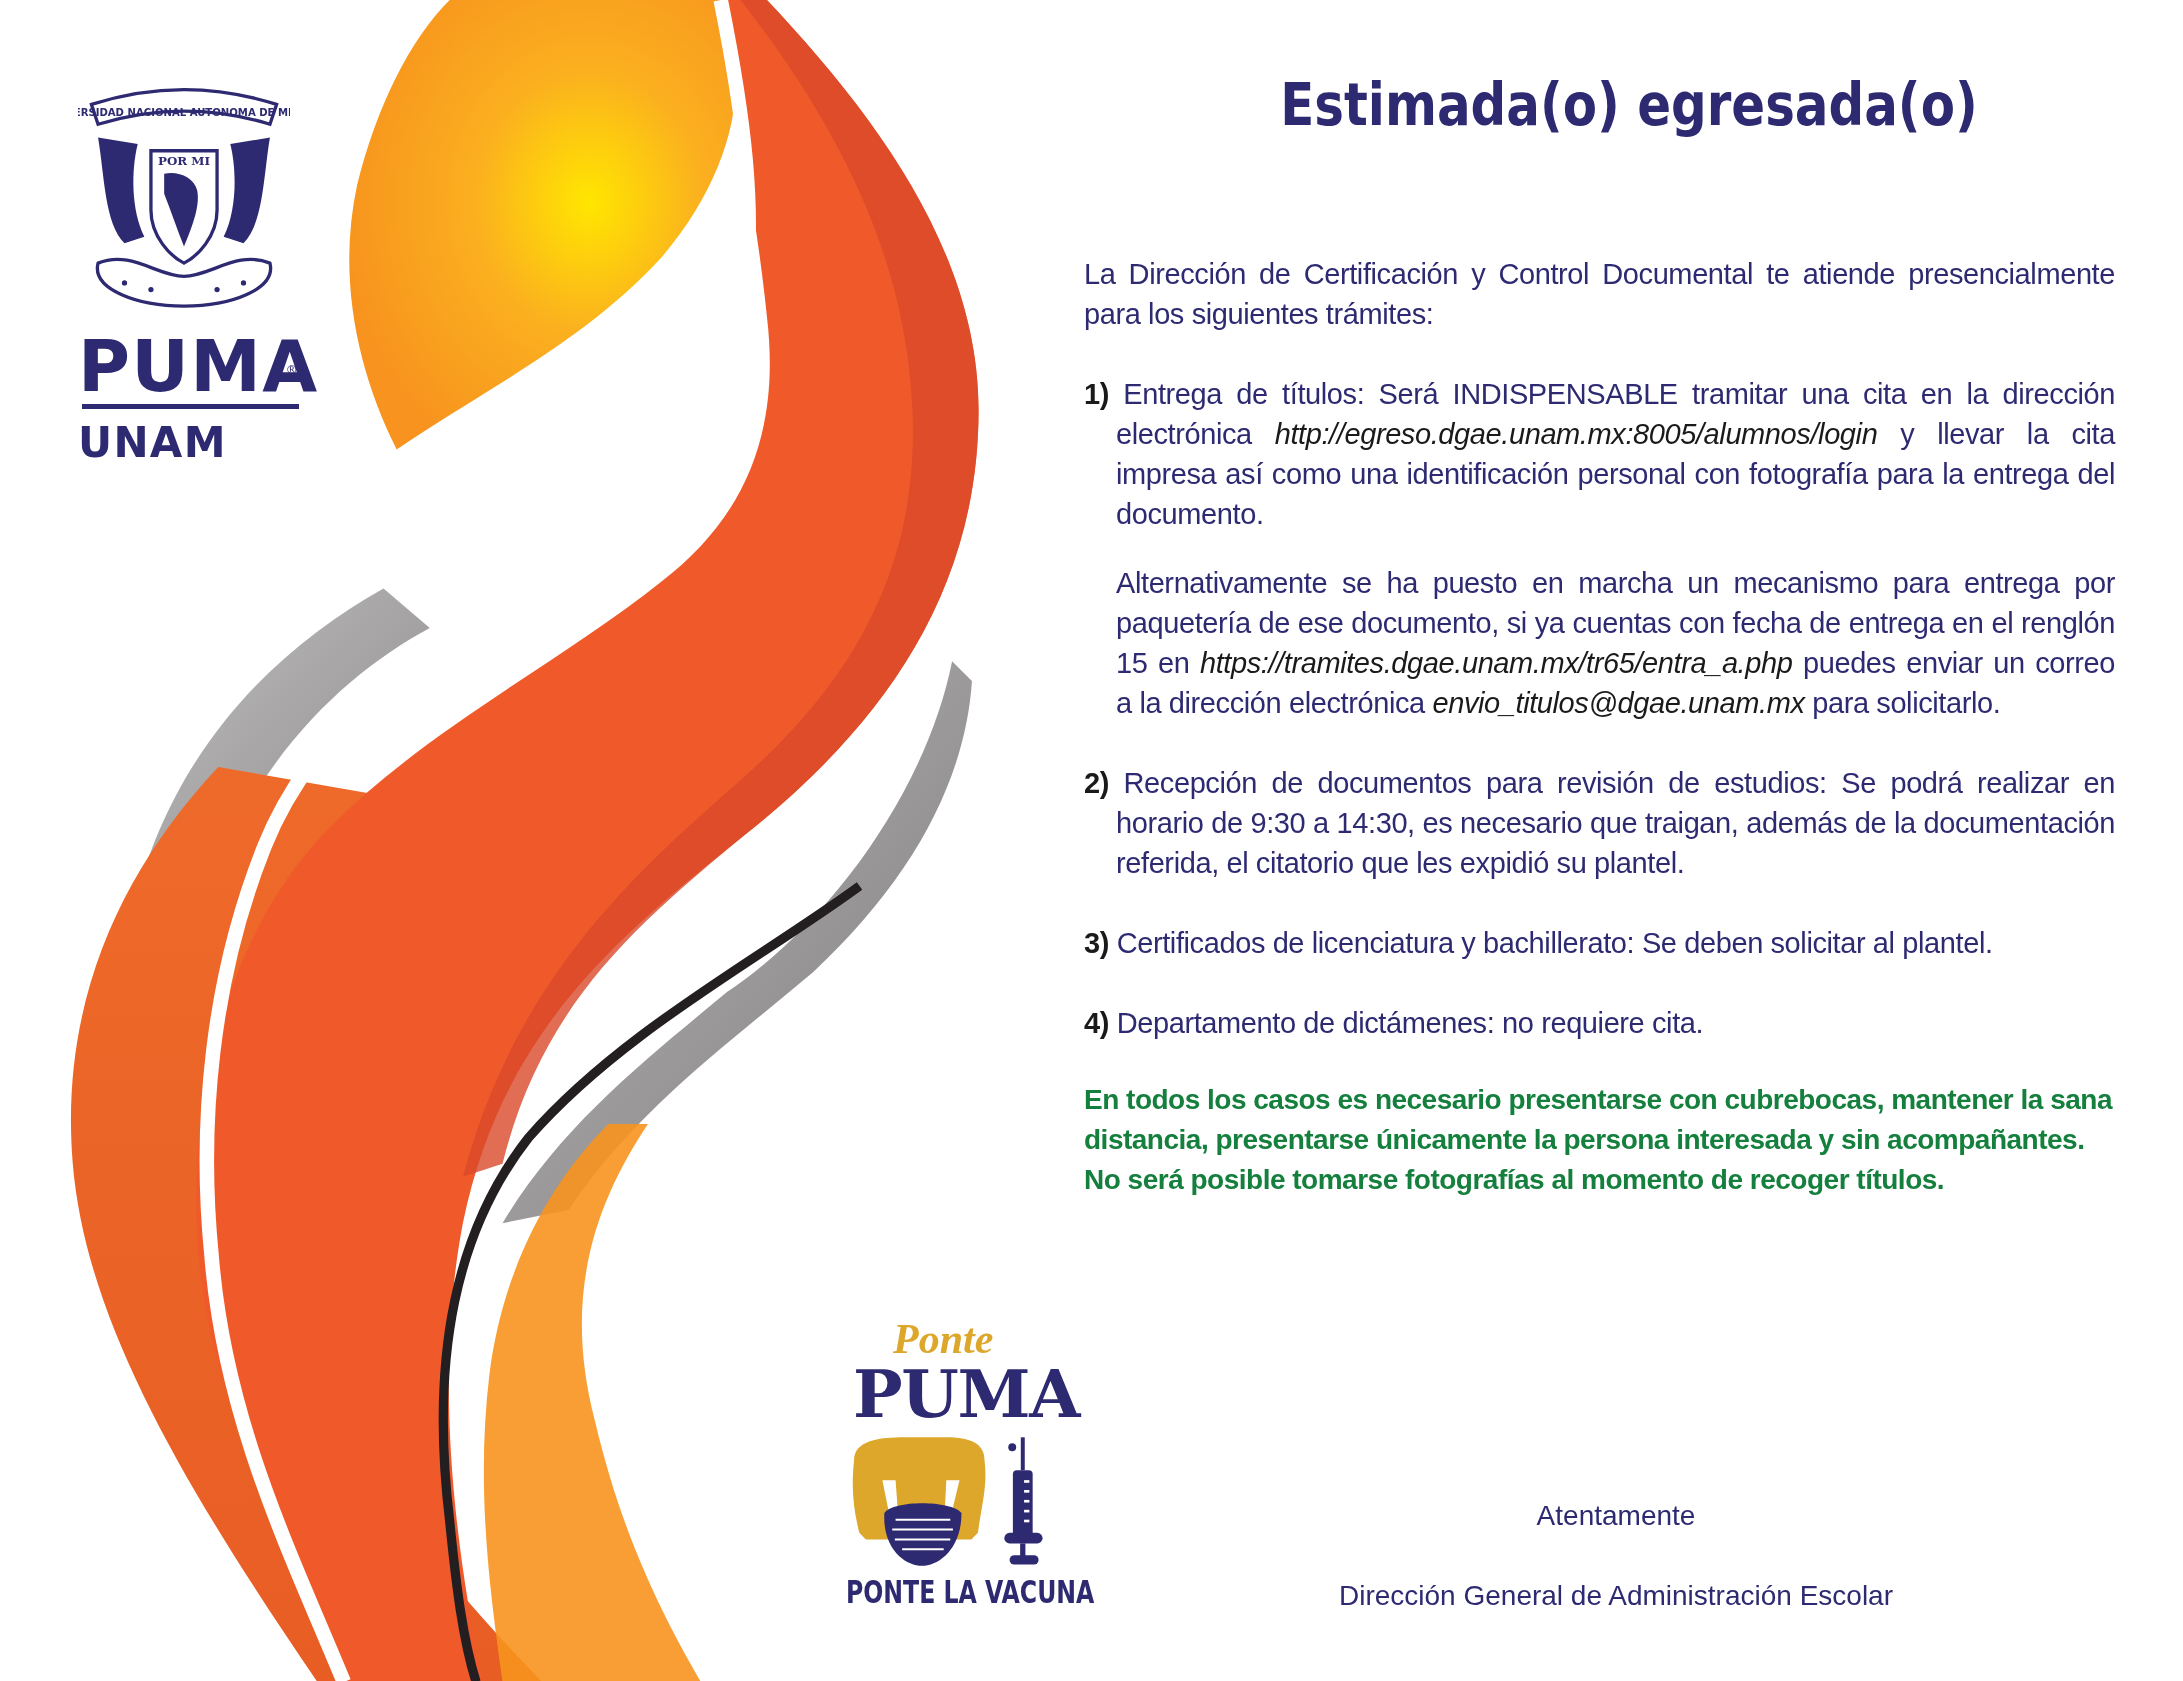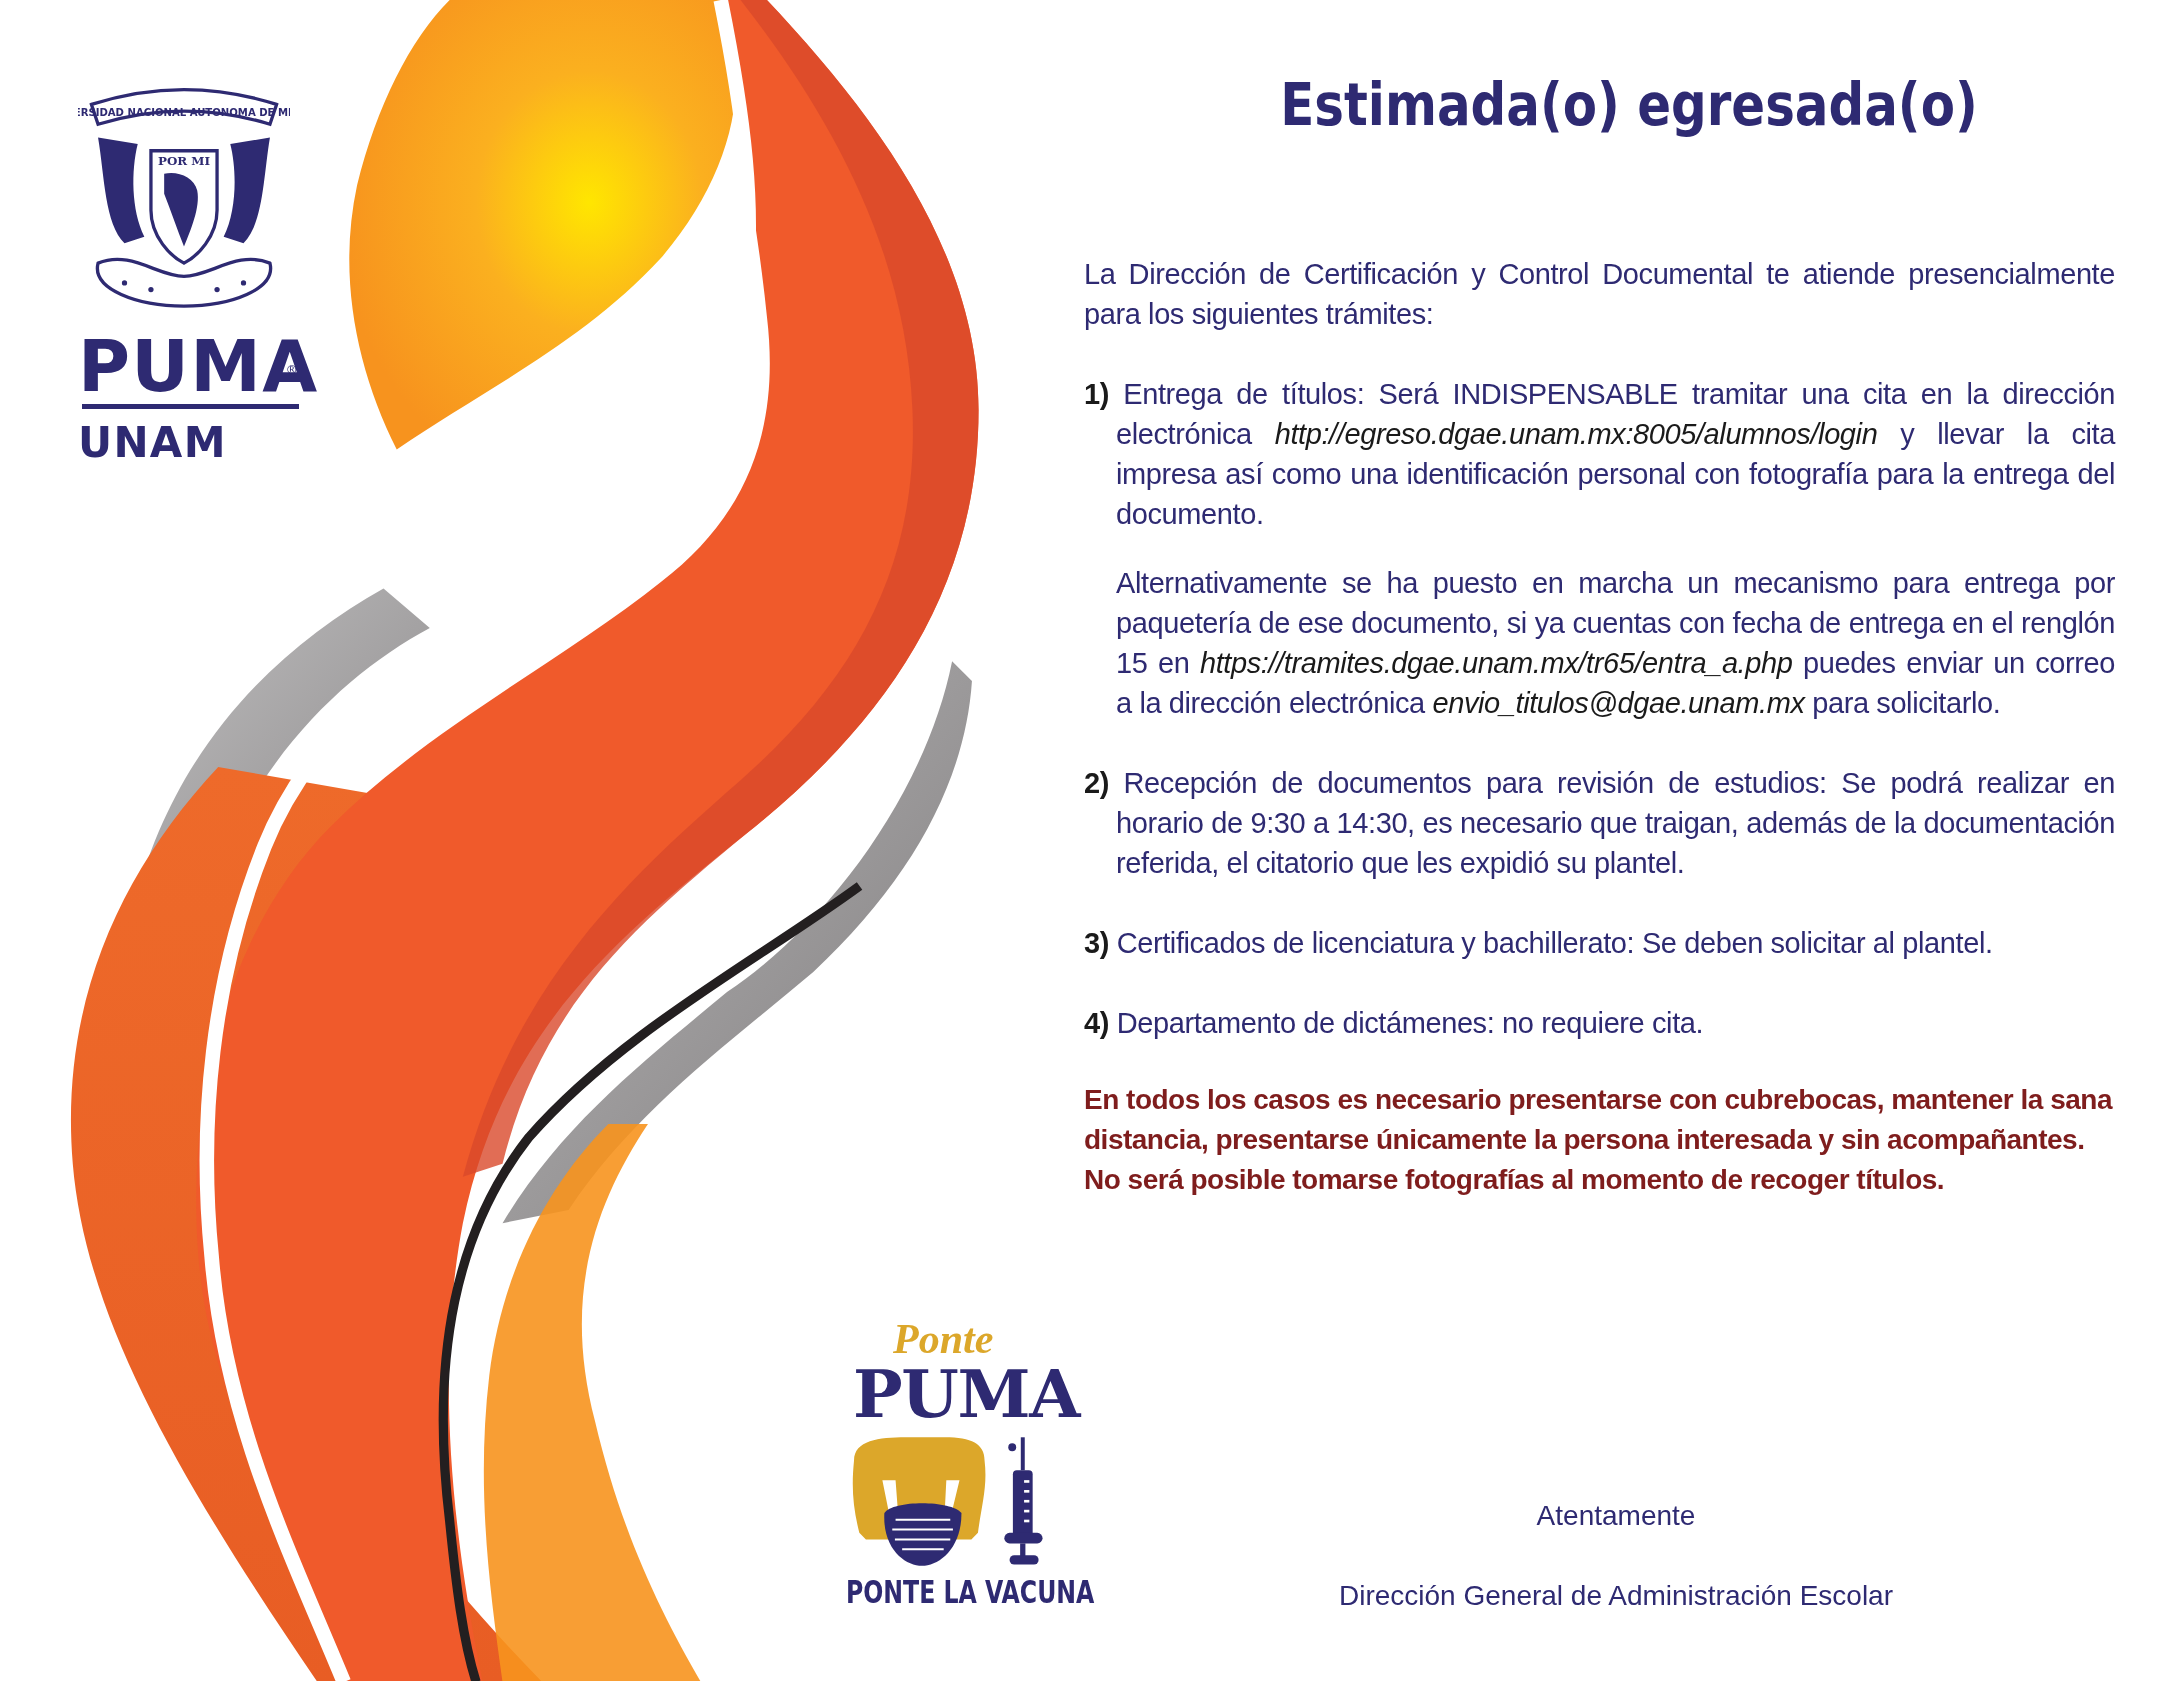--- a/index.html
+++ b/index.html
@@ -33,21 +33,21 @@
              font-size: 58px; color: #2e2a72; margin: 0 0 0 59px; line-height: 93px;
              transform: scaleX(0.86); transform-origin: center; }
     .para { font-size: 29px; line-height: 40px; color: #2e2a72; text-align: justify;
             font-family: "Liberation Sans", sans-serif; letter-spacing: -0.4px; }
     .intro { margin-top: 102px; }
     .item { margin-top: 40px; padding-left: 32px; text-indent: -32px; }
     .item .num { color: #1a1a1a; font-weight: bold; }
     .sub { padding-left: 32px; }
     .em { font-weight: normal; }
     .link { font-style: italic; color: #1a1a1a; }
-    .warning { margin-top: 37px; color: #7f1d1d; font-weight: bold; font-size: 28px;
+    .warning { margin-top: 37px; color: #15803d; font-weight: bold; font-size: 28px;
                line-height: 40px; letter-spacing: -0.5px; font-family: "Liberation Sans", sans-serif; }
     .signoff { position: absolute; left: 1084px; width: 1064px; text-align: center; font-size: 28px;
                color: #2e2a72; font-family: "Liberation Sans", sans-serif; }
     .atent { top: 1500px; }
     .dgae-sign { top: 1580px; }
   </style>
 </head>
 <body>
 
 <svg class="ribbon-art" viewBox="0 0 1650 2544" xmlns="http://www.w3.org/2000/svg">

